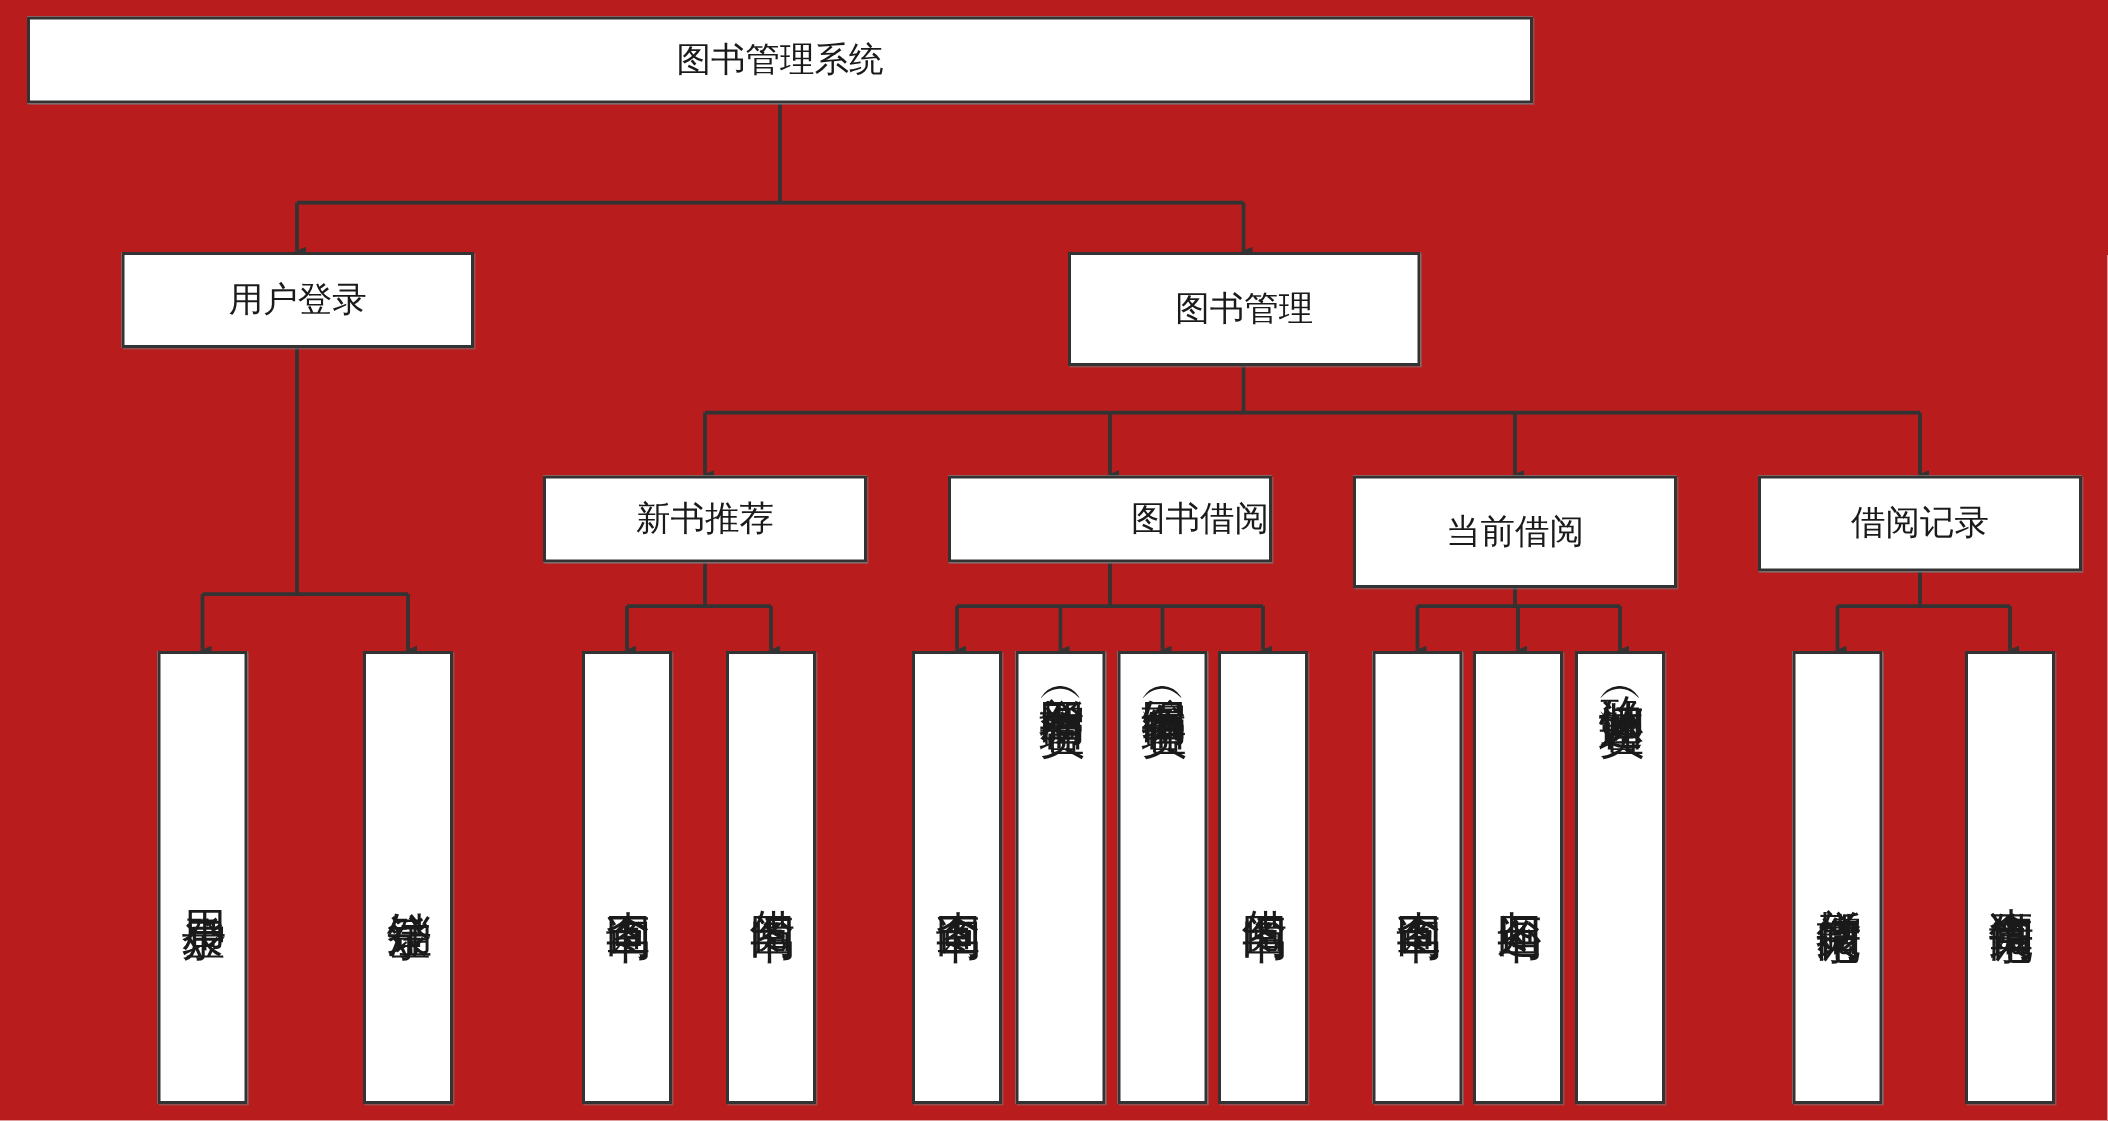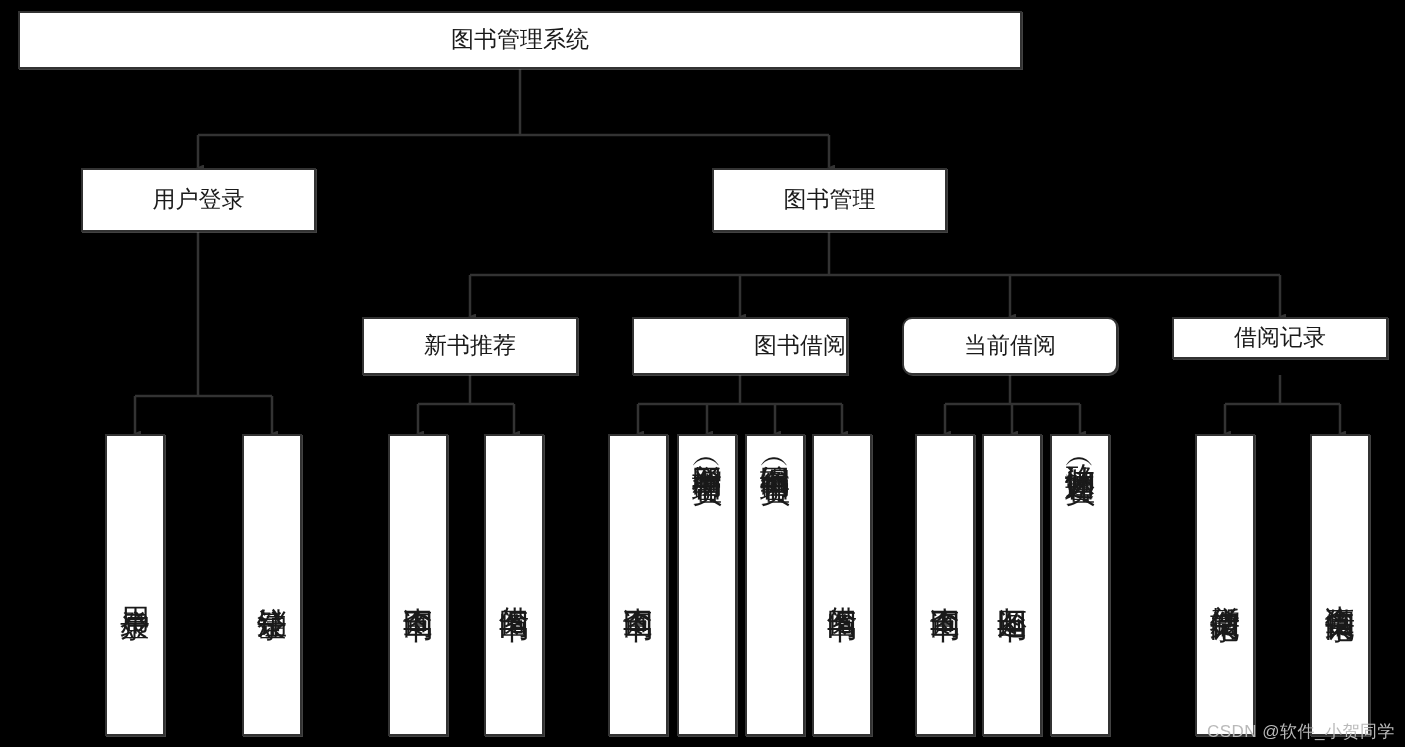--- a/index.html
+++ b/index.html
@@ -8,21 +8,21 @@
     padding: 0;
     background: #ffffff;
   }
   body {
     font-family: "Liberation Sans", "DejaVu Sans", sans-serif;
   }
   #diagram-root {
     position: relative;
     width: 1405px;
     height: 747px;
-    background: #000000;
+    background: #b91c1c;
     overflow: hidden;
   }
   #diagram-svg {
     position: absolute;
     left: 0;
     top: 0;
     width: 1405px;
     height: 747px;
   }
   .node-box {
@@ -117,33 +117,33 @@
       </g>
   </svg>
 
   <div id="node-layer">
       <div class="node-box node-h" style="left: 18px; top: 11px; width: 1004px; height: 58px;">
         <span class="node-label">图书管理系统</span>
       </div>
       <div class="node-box node-h" style="left: 81px; top: 168px; width: 235px; height: 64px;">
         <span class="node-label">用户登录</span>
       </div>
-      <div class="node-box node-h" style="left: 712px; top: 168px; width: 235px; height: 64px;">
+      <div class="node-box node-h" style="left: 712px; top: 168px; width: 235px; height: 76px;">
         <span class="node-label">图书管理</span>
       </div>
       <div class="node-box node-h" style="left: 362px; top: 317px; width: 216px; height: 58px; justify-content: center;">
         <span class="node-label">新书推荐</span>
       </div>
       <div class="node-box node-h" style="left: 632px; top: 317px; width: 216px; height: 58px; justify-content: flex-end;">
         <span class="node-label">图书借阅</span>
       </div>
-      <div class="node-box node-h" style="left: 902px; top: 317px; width: 216px; height: 58px; border-radius: 10px;">
+      <div class="node-box node-h" style="left: 902px; top: 317px; width: 216px; height: 75px;">
         <span class="node-label">当前借阅</span>
       </div>
-      <div class="node-box node-h" style="left: 1172px; top: 317px; width: 216px; height: 42px;">
+      <div class="node-box node-h" style="left: 1172px; top: 317px; width: 216px; height: 64px;">
         <span class="node-label">借阅记录</span>
       </div>
       <div class="node-box node-v v-center" style="left: 105px; top: 434px; width: 60px; height: 302px;">
         <span class="node-label">用户登录</span>
       </div>
       <div class="node-box node-v v-center" style="left: 242px; top: 434px; width: 60px; height: 302px;">
         <span class="node-label">注销登录</span>
       </div>
       <div class="node-box node-v v-center" style="left: 388px; top: 434px; width: 60px; height: 302px;">
         <span class="node-label">查询图书</span>
@@ -173,15 +173,14 @@
         <span class="node-label">确认归还（管理员）</span>
       </div>
       <div class="node-box node-v v-center" style="left: 1195px; top: 434px; width: 60px; height: 302px;">
         <span class="node-label">新增借阅记录</span>
       </div>
       <div class="node-box node-v v-center" style="left: 1310px; top: 434px; width: 60px; height: 302px;">
         <span class="node-label">查询借阅记录</span>
       </div>
     </div>
 
-  <div class="watermark">CSDN @软件_小贺同学</div>
 
 </div>
 
 </body></html>

